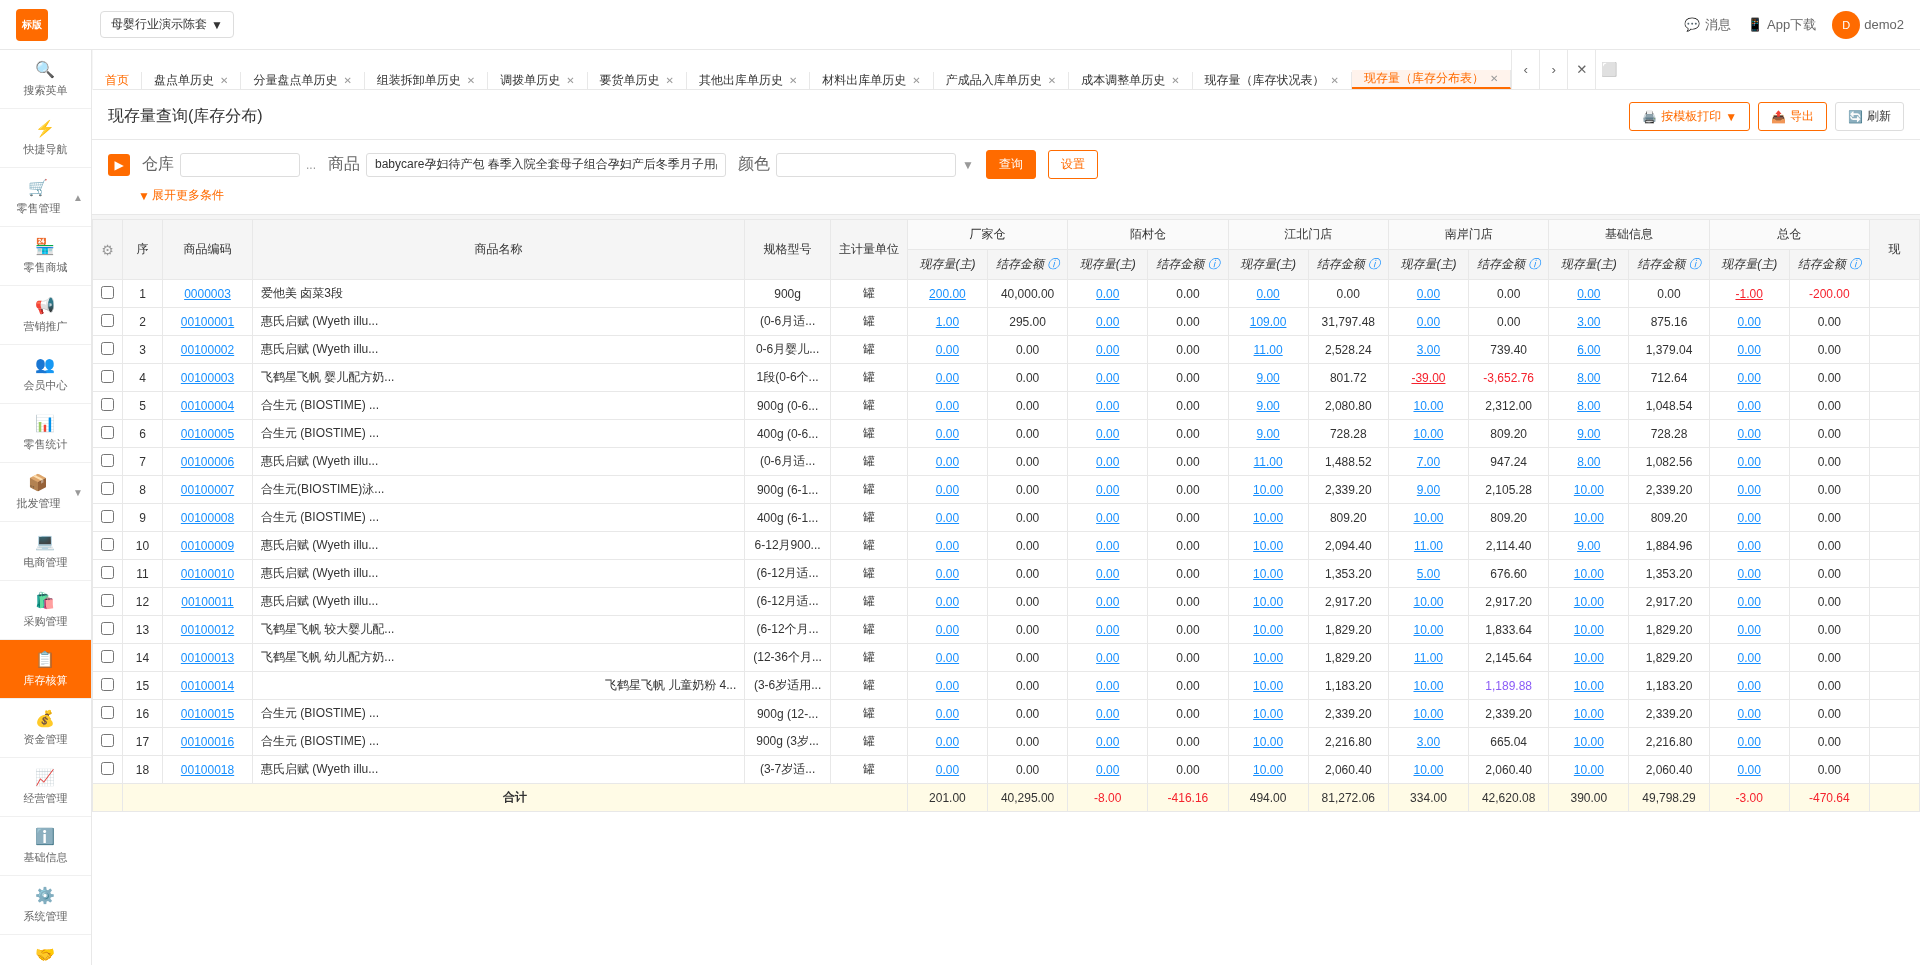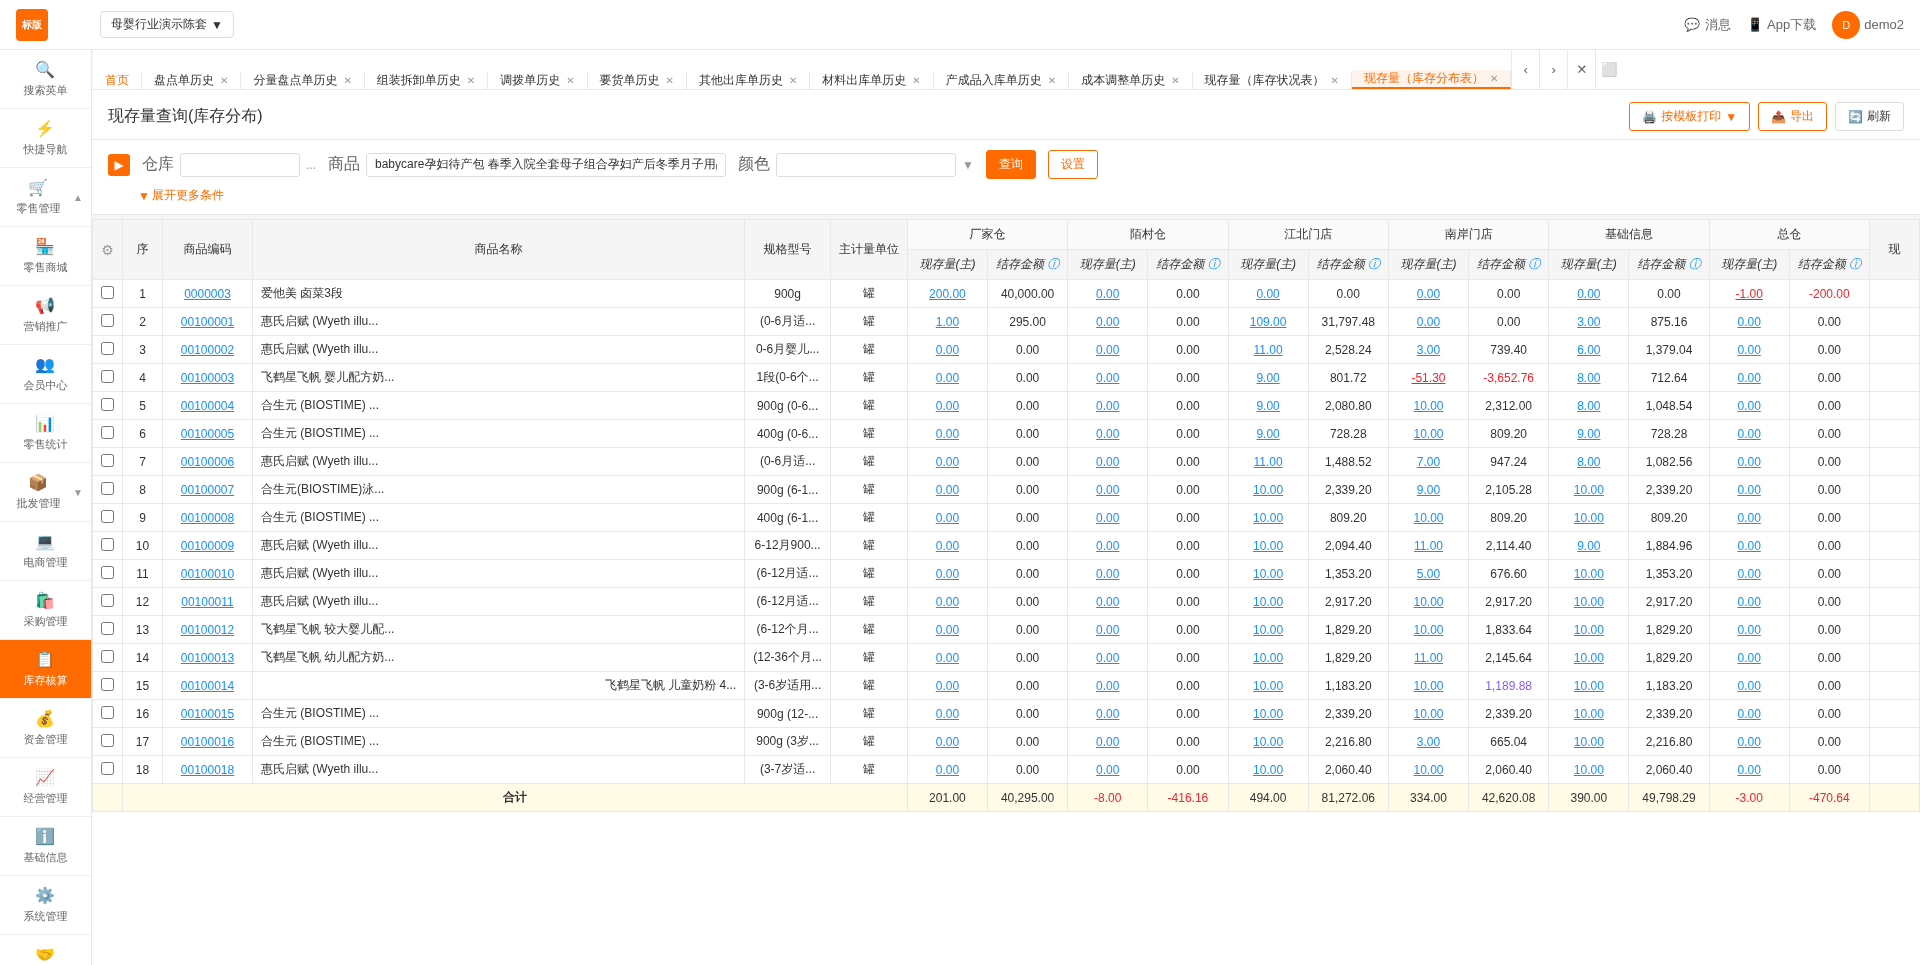--- a/index.html
+++ b/index.html
@@ -527,21 +527,21 @@
     <td><span class="num-link">00100003</span></td>
     <td style="text-align:left;max-width:160px;overflow:hidden;text-overflow:ellipsis;">飞鹤星飞帆 婴儿配方奶...</td>
     <td>1段(0-6个...</td>
     <td>罐</td>
     <td><span class="num-link">0.00</span></td>
     <td>0.00</td>
     <td><span class="num-link">0.00</span></td>
     <td>0.00</td>
     <td><span class="num-link">9.00</span></td>
     <td>801.72</td>
-    <td style="color:#f5222d"><span class="num-link" style="color:#f5222d">-51.30</span></td>
+    <td style="color:#f5222d"><span class="num-link" style="color:#f5222d">-39.00</span></td>
     <td style="color:#f5222d">-3,652.76</td>
     <td><span class="num-link">8.00</span></td>
     <td>712.64</td>
     <td style="color:#333"><span class="num-link" style="color:#1890ff">0.00</span></td>
     <td style="color:#333">0.00</td>
     <td></td>
   </tr>
               <tr>
     <td><input type="checkbox" style=""></td>
     <td>5</td>

